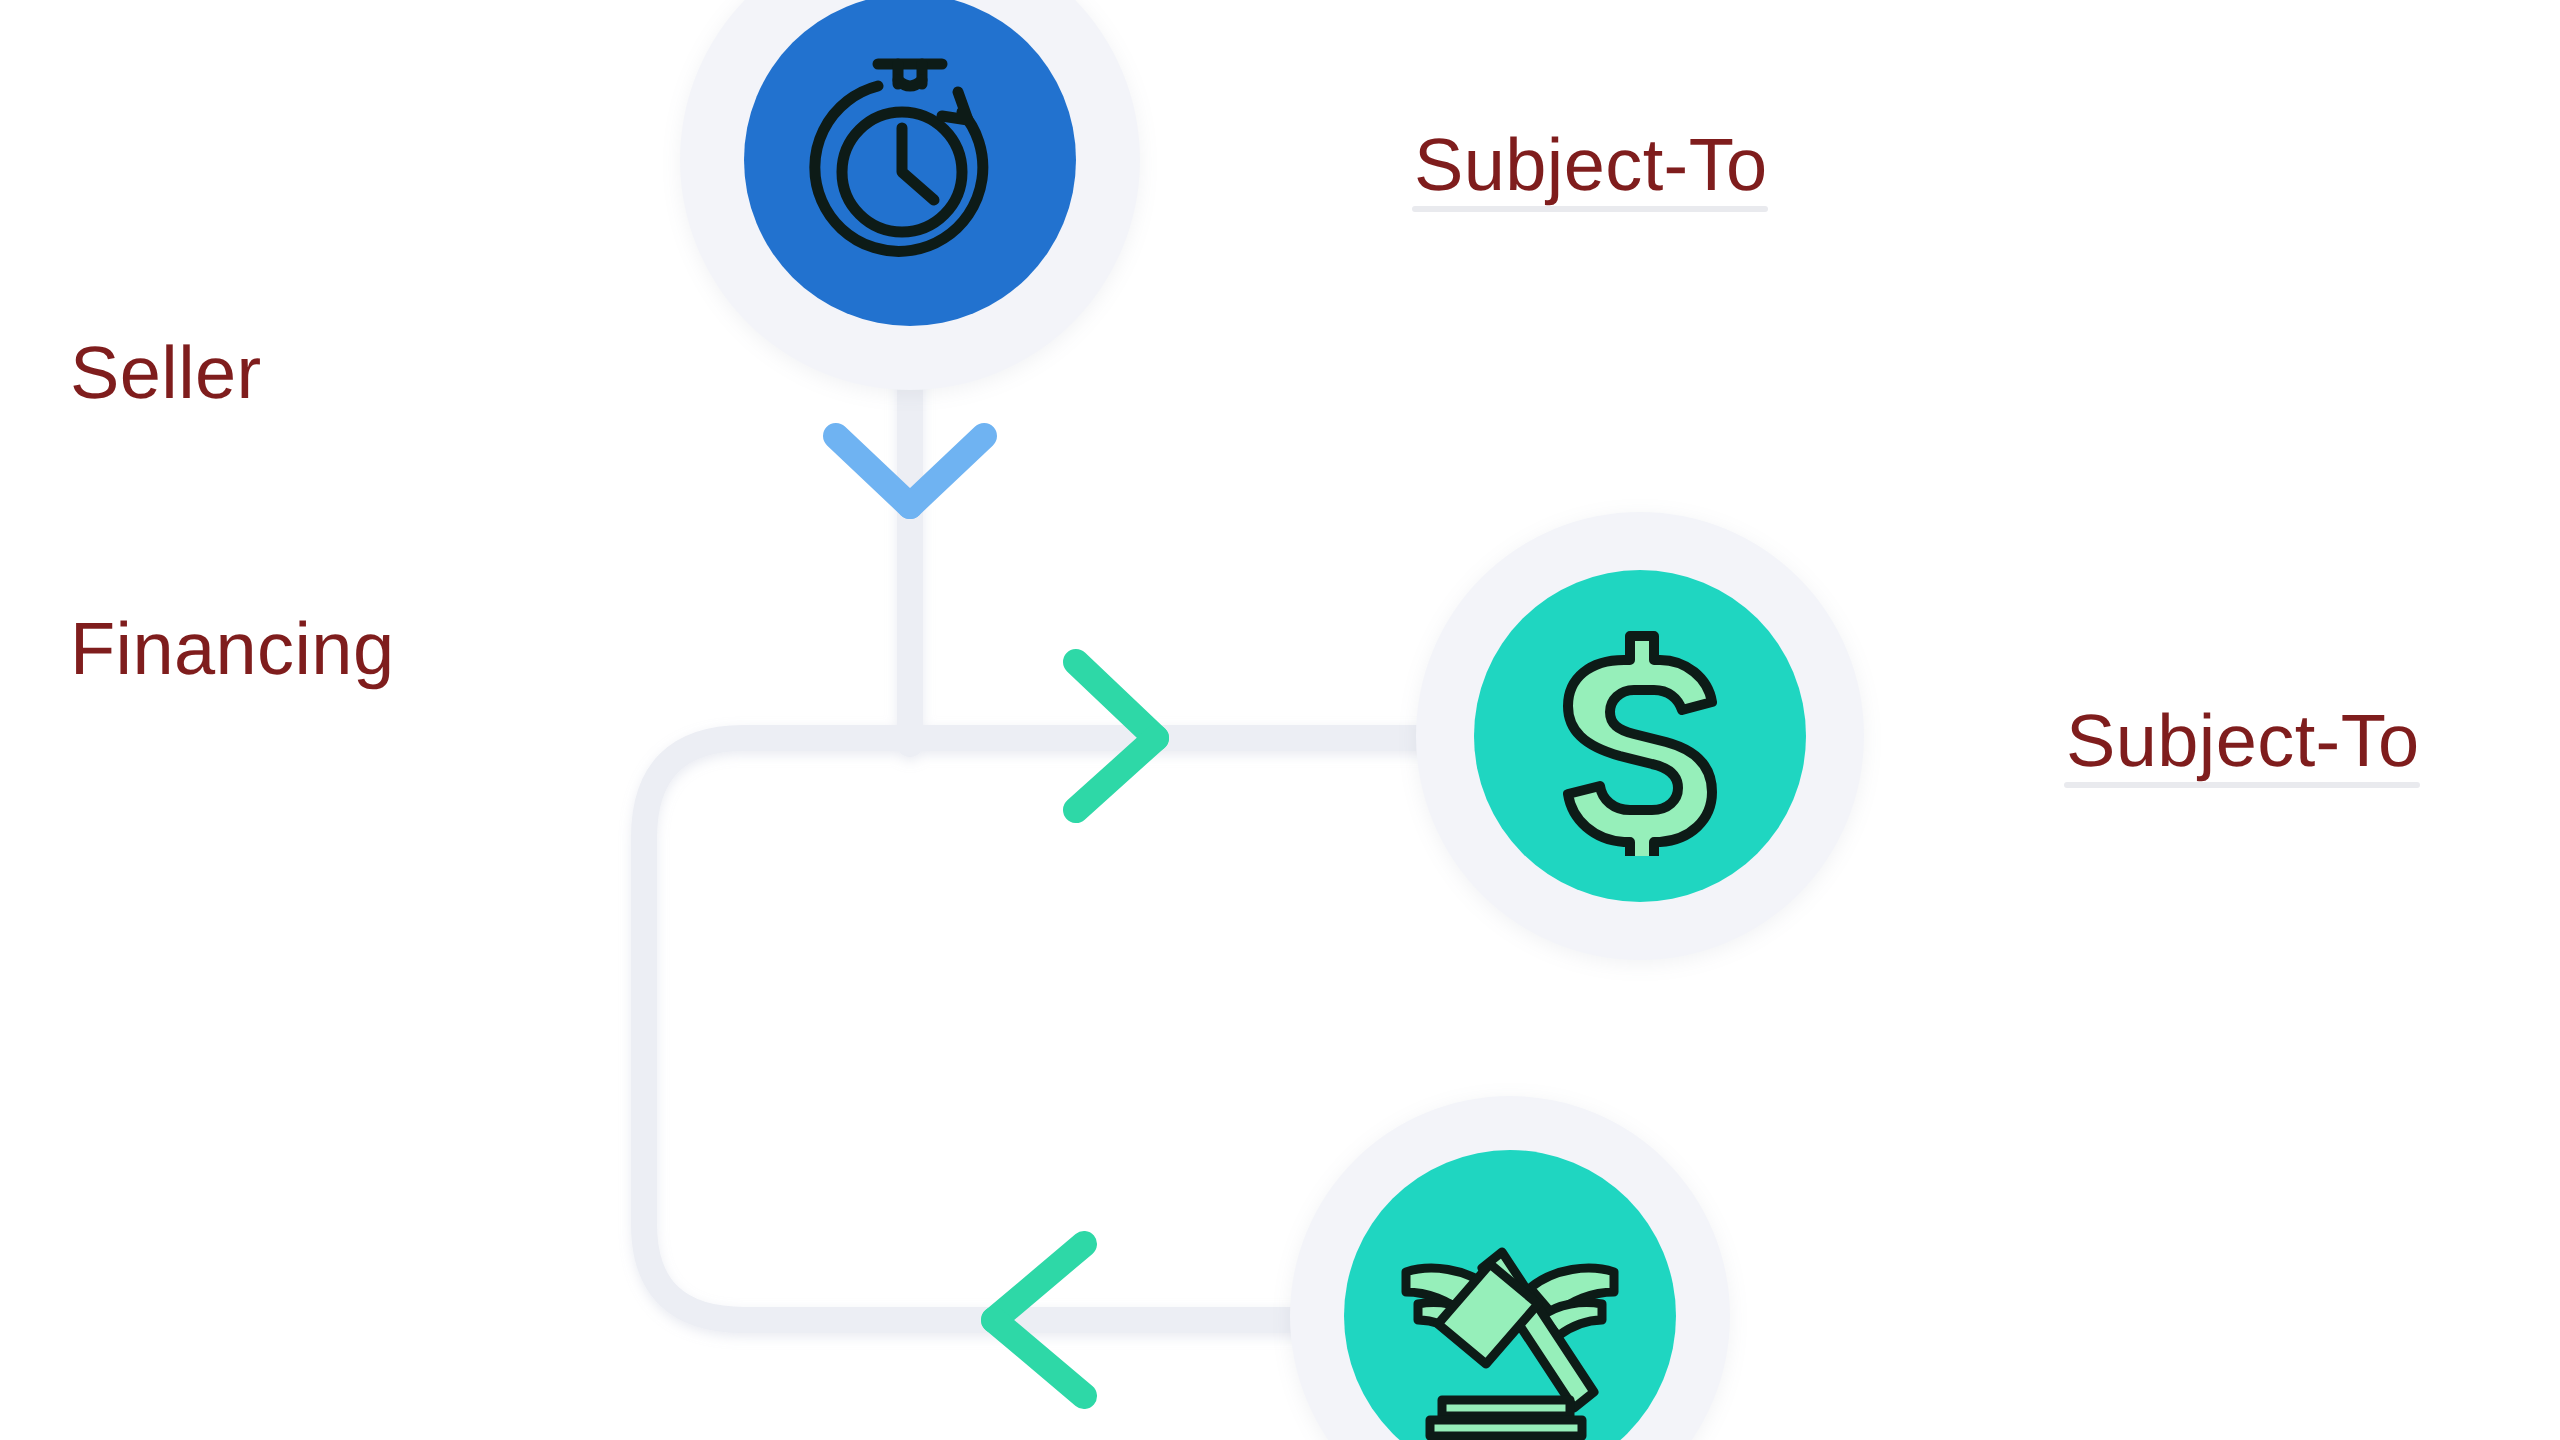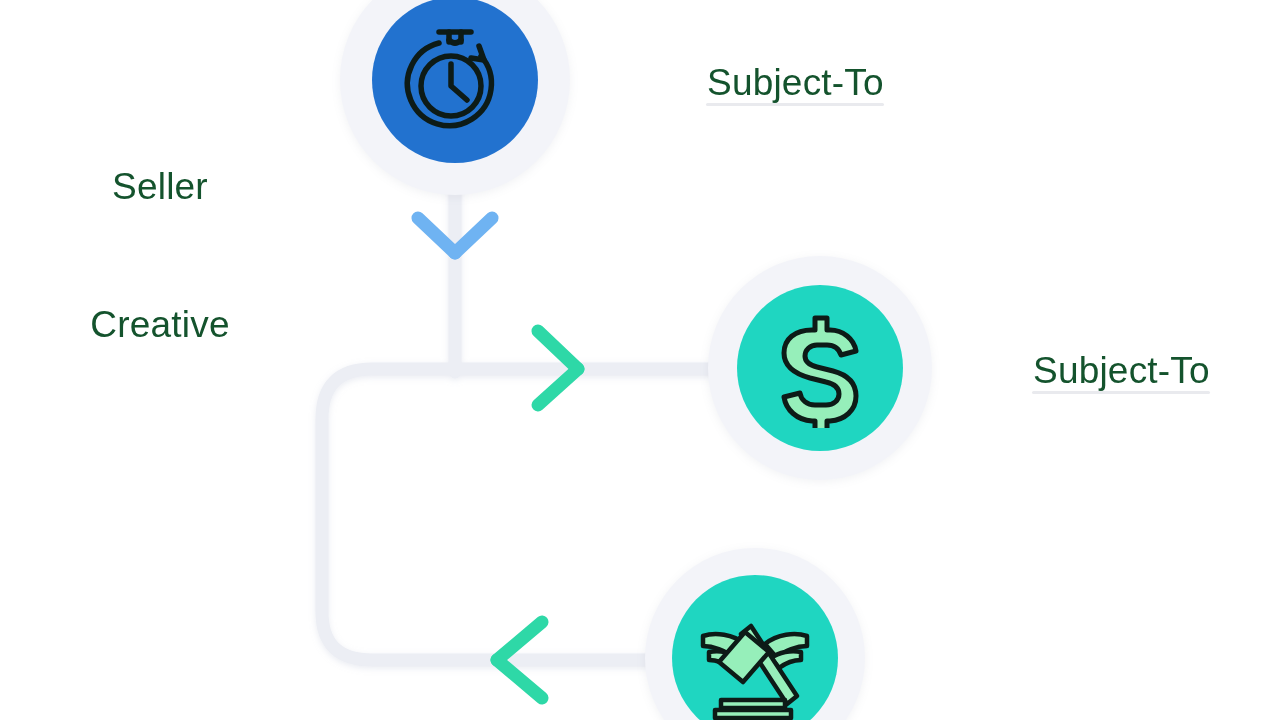--- a/index.html
+++ b/index.html
@@ -49,28 +49,28 @@
     display: flex;
     align-items: center;
     justify-content: center;
   }
   .disc-blue  { background: #2272cf; }
   .disc-teal  { background: #1fd6c1; }
 
   
   .label {
     position: absolute;
-    color: #14532d;
+    color: #7f1d1d;
     font-size: 37px;
     line-height: 46px;
     font-weight: 400;
     white-space: pre;
     letter-spacing: 0.2px;
   }
-  .label.center { text-align: center; }
+  .label.center { }
   .label-underline {
     position: absolute;
     height: 3px;
     background: #e9eaee;
     border-radius: 2px;
   }
 
   .sr { position:absolute; width:1px; height:1px; overflow:hidden; clip:rect(0 0 0 0); }
 </style>
 </head>
@@ -157,21 +157,21 @@
 
           <path d="M32,108 h64 v8 h-64 z"></path>
           <path d="M26,118 h76 v8 h-76 z"></path>
         </g>
       </svg>
     </div>
   </div>
 
   <div class="label center" style="left:35px; top:72px; width:250px;">
     <div>Seller</div>
-    <div>Creative</div>
+    <div>Financing</div>
   </div>
 
   <div class="label" style="left:707px; top:60px;">Subject-To</div>
   <div class="label-underline" style="left:706px; top:103px; width:178px;"></div>
 
   <div class="label" style="left:1033px; top:348px;">Subject-To</div>
   <div class="label-underline" style="left:1032px; top:391px; width:178px;"></div>
 
 
   <span class="sr">Real Estate Creative Financing Flow</span>

